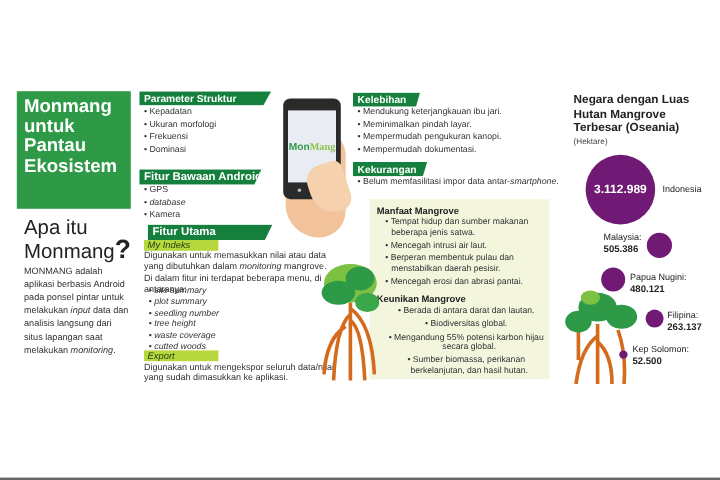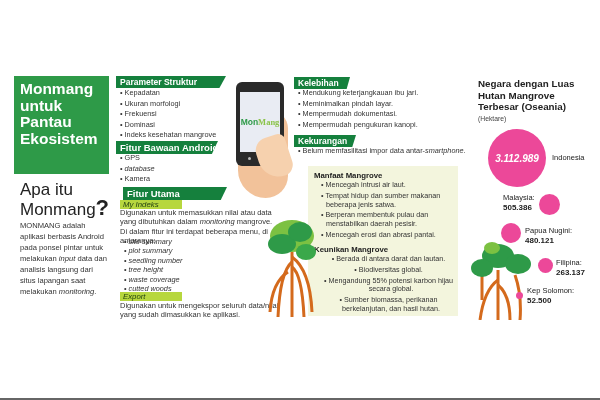--- a/index.html
+++ b/index.html
@@ -38,21 +38,21 @@
   .thumb { left: 258px; top: 136px; width: 32px; height: 42px; background: #f6d1ae; border-radius: 14px 8px 12px 22px; transform: rotate(-18deg); }
 
   
   .panel { left: 308px; top: 166px; width: 150px; height: 150px; background: #f3f5dd; }
   .panel-h { font-weight: bold; font-size: 7.8px; color: #222; }
   .plist { list-style: none; font-size: 7.2px; line-height: 8.8px; color: #333; }
   .plist li { padding-left: 6px; text-indent: -5px; margin-bottom: 2px; }
   .plist li::before { content: "\2022"; margin-right: 2px; }
 
   
-  .bubble { background: #ec4899; border-radius: 50%; font-style: italic; }
+  .bubble { background: #701a75; border-radius: 50%; }
   .bubble-label { font-size: 7.5px; color: #222; line-height: 10px; }
   .bubble-label b { font-size: 8px; margin-top: 37px; }
   .chart-title { left: 478px; top: 78px; width: 120px; font-weight: bold; font-size: 9.8px; line-height: 11.5px; color: #222; }
   .chart-unit { left: 478px; top: 115px; font-size: 6.8px; color: #444; }
 
   
   .tree { position: absolute; }
   .bottom-line { left: 0; top: 398px; width: 600px; height: 2px; background: #666; }
 </style>
 </head>
@@ -72,21 +72,20 @@
 <div class="abs apa-desc">
   <span>MONMANG adalah aplikasi berbasis Android pada ponsel pintar untuk melakukan </span><i>input</i><span> data dan analisis langsung dari situs lapangan saat melakukan </span><i>monitoring</i><span>.</span>
 </div>
 
 <div class="abs tag" style="left:116px;top:76px;width:110px;">Parameter Struktur</div>
 <ul class="abs list" style="left:120px;top:88px;">
   <li>Kepadatan</li>
   <li>Ukuran morfologi</li>
   <li>Frekuensi</li>
   <li>Dominasi</li>
-  <li>Indeks kesehatan mangrove</li>
 </ul>
 
 <div class="abs tag big" style="left:116px;top:141px;width:102px;">Fitur Bawaan Android</div>
 <ul class="abs list" style="left:120px;top:153px;">
   <li><span>GPS</span></li>
   <li><i>database</i></li>
   <li><span>Kamera</span></li>
 </ul>
 
 <div class="abs tag big" style="left:123px;top:187px;width:104px;">Fitur Utama</div>
@@ -114,34 +113,34 @@
     <i></i>
     <i></i>
     <i></i>
   </div>
 <div class="abs thumb"></div>
 
 <div class="abs tag" style="left:294px;top:77px;width:56px;">Kelebihan</div>
 <ul class="abs list" style="left:298px;top:88px;line-height:10.6px;">
   <li>Mendukung keterjangkauan ibu jari.</li>
   <li>Meminimalkan pindah layar.</li>
+  <li>Mempermudah pengukuran kanopi.</li>
   <li>Mempermudah dokumentasi.</li>
-  <li>Mempermudah pengukuran kanopi.</li>
 </ul>
 
 <div class="abs tag" style="left:294px;top:135px;width:62px;">Kekurangan</div>
 <ul class="abs list" style="left:298px;top:146px;line-height:10.6px;">
   <li><span>Belum memfasilitasi impor data antar-</span><i>smartphone</i><span>.</span></li>
 </ul>
 
 <div class="abs panel"></div>
 <div class="abs panel-h" style="left:314px;top:171px;">Manfaat Mangrove</div>
 <ul class="abs plist" style="left:320px;top:181px;width:136px;">
+  <li>Tempat hidup dan sumber makanan beberapa jenis satwa.</li>
   <li>Mencegah intrusi air laut.</li>
-  <li>Tempat hidup dan sumber makanan beberapa jenis satwa.</li>
   <li>Berperan membentuk pulau dan menstabilkan daerah pesisir.</li>
   <li>Mencegah erosi dan abrasi pantai.</li>
 </ul>
 <div class="abs panel-h" style="left:314px;top:245px;">Keunikan Mangrove</div>
 <ul class="abs plist" style="left:320px;top:255px;width:136px;text-align:center;">
   <li>Berada di antara darat dan lautan.</li>
   <li>Biodiversitas global.</li>
   <li>Mengandung 55% potensi karbon hijau secara global.</li>
   <li>Sumber biomassa, perikanan berkelanjutan, dan hasil hutan.</li>
 </ul>

